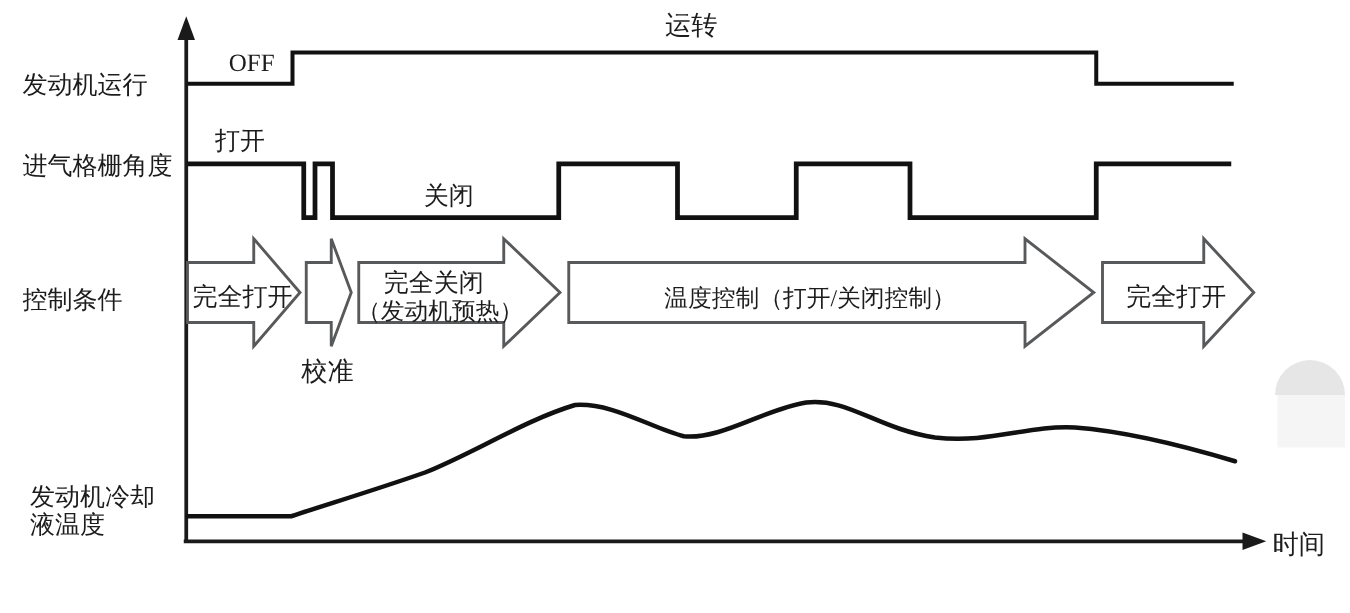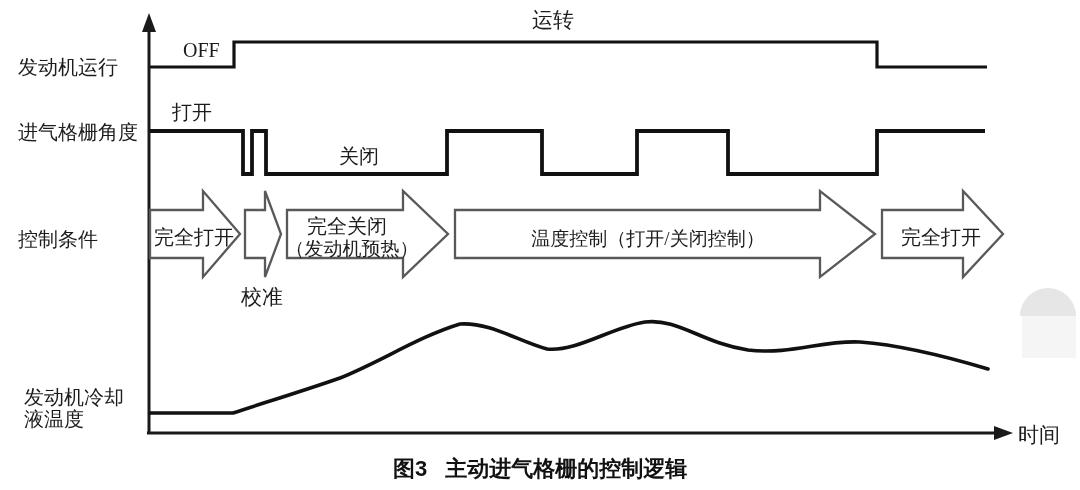--- a/index.html
+++ b/index.html
@@ -71,16 +71,13 @@
     <text x="194" y="244" font-size="20" text-anchor="middle">完全打开</text>
     <text x="347" y="233" font-size="20" text-anchor="middle">完全关闭</text>
     <text x="352" y="255" font-size="19" text-anchor="middle">（发动机预热）</text>
     <text x="648" y="245" font-size="19" text-anchor="middle">温度控制（打开/关闭控制）</text>
     <text x="941" y="244" font-size="20" text-anchor="middle">完全打开</text>
 
     <text x="1018" y="442" font-size="21">时间</text>
   </svg>
 
   
-  <div class="caption">
-    <span class="num">图3</span><span>主动进气格栅的控制逻辑</span>
-  </div>
 </div>
 
 </body></html>

